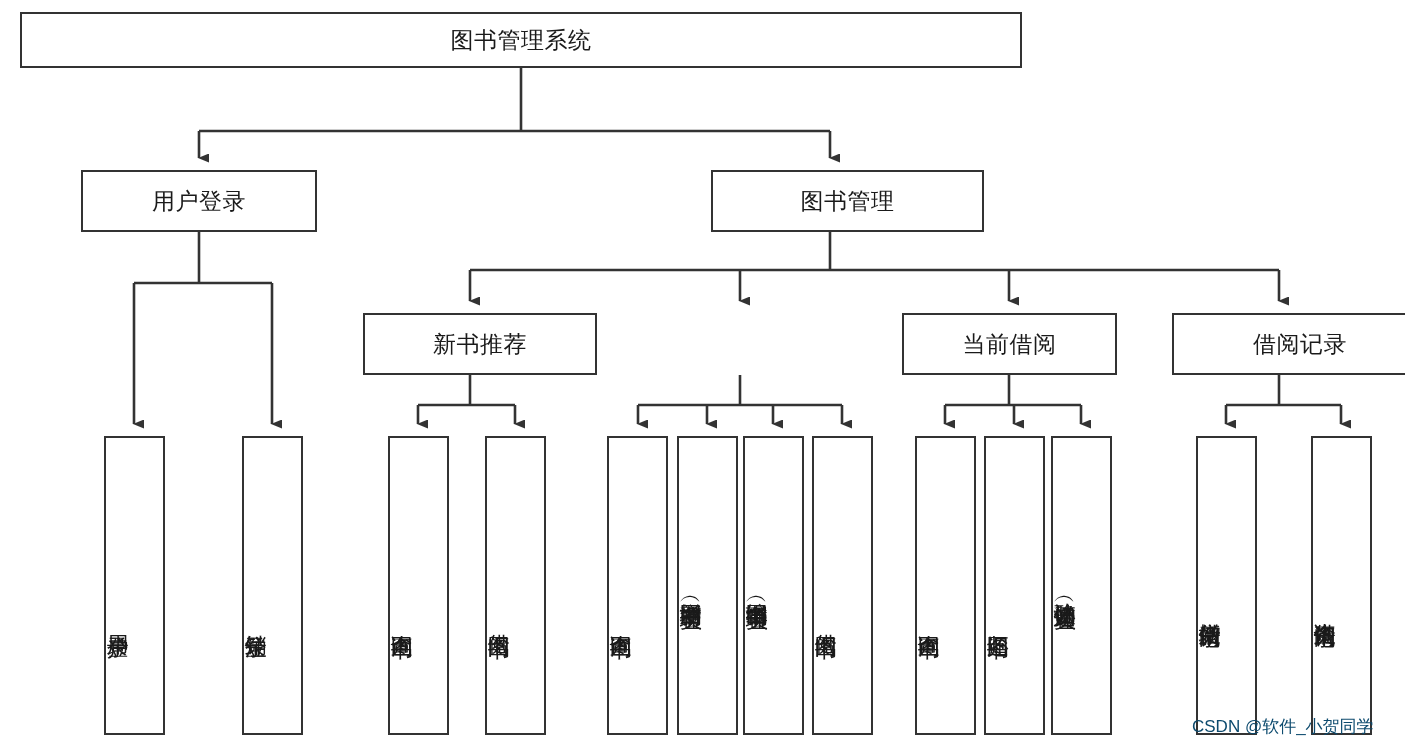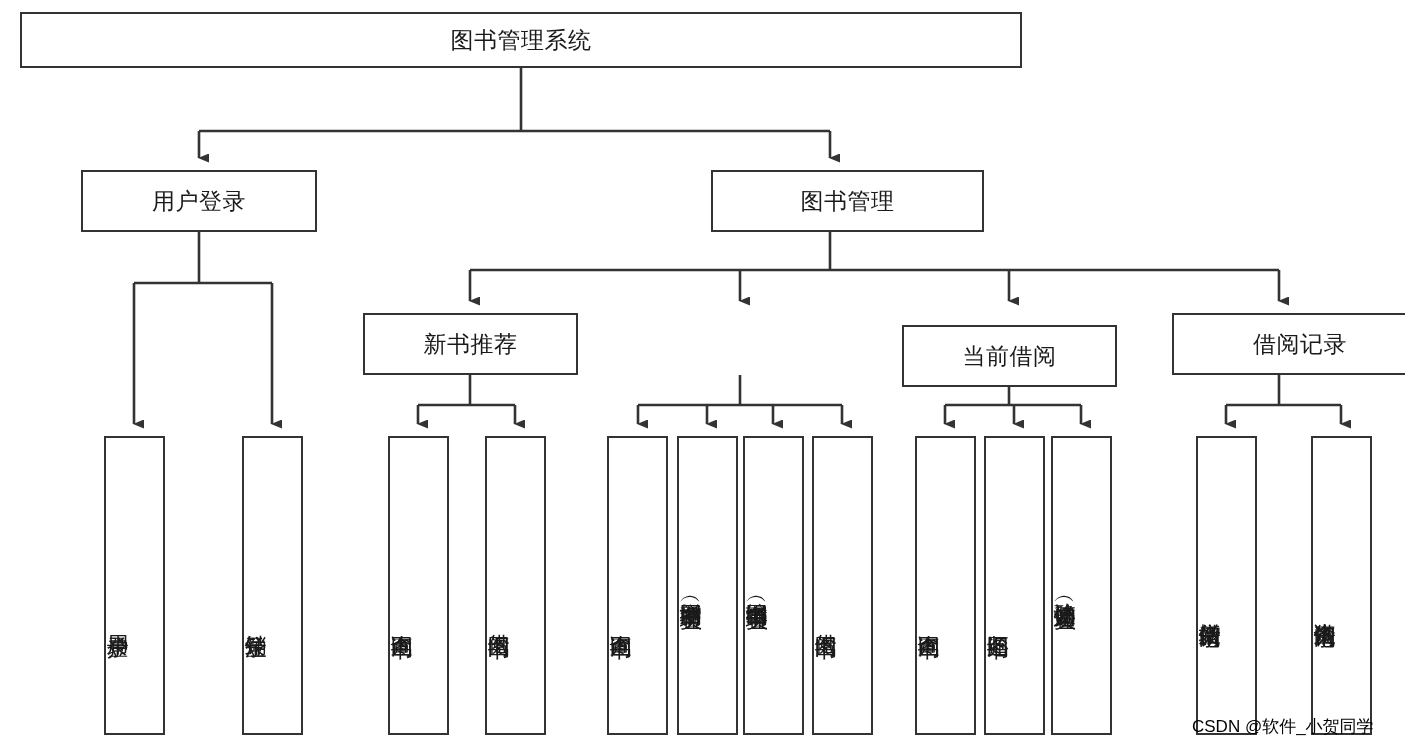--- a/index.html
+++ b/index.html
@@ -62,21 +62,21 @@
   }
   .node.leaf.leaf-short .node-label {
     margin-top: 58px;
   }
   .node.leaf.leaf-mid .node-label {
     margin-top: 36px;
   }
   .watermark {
     position: absolute;
     font-size: 17px;
-    color: #000000;
+    color: #0c4a6e;
     white-space: nowrap;
     user-select: none;
   }
 </style>
 </head>
 <body>
 
 <div id="diagram-root">
 
   <svg id="edge-layer" viewBox="0 0 1405 747" width="1405" height="747" xmlns="http://www.w3.org/2000/svg">
@@ -133,24 +133,24 @@
     <span class="node-label">图书管理系统</span>
   </div>
 
   <div class="node" style="left:81px; top:170px; width:236px; height:62px;">
     <span class="node-label">用户登录</span>
   </div>
   <div class="node" style="left:711px; top:170px; width:273px; height:62px;">
     <span class="node-label">图书管理</span>
   </div>
 
-  <div class="node" style="left:363px; top:313px; width:215px; height:62px;">
+  <div class="node" style="left:363px; top:313px; width:234px; height:62px;">
     <span class="node-label">新书推荐</span>
   </div>
-  <div class="node" style="left:902px; top:313px; width:215px; height:62px;margin-top:12px;">
+  <div class="node" style="left:902px; top:313px; width:215px; height:62px;">
     <span class="node-label">当前借阅</span>
   </div>
   <div class="node" style="left:1148px; top:313px; width:256px; height:62px;margin-left:24px;">
     <span class="node-label">借阅记录</span>
   </div>
 
   <div class="node leaf leaf-short" style="left:104px; top:436px; width:61px; height:299px;">
     <span class="node-label">用户登录</span>
   </div>
   <div class="node leaf leaf-short" style="left:242px; top:436px; width:61px; height:299px;">

